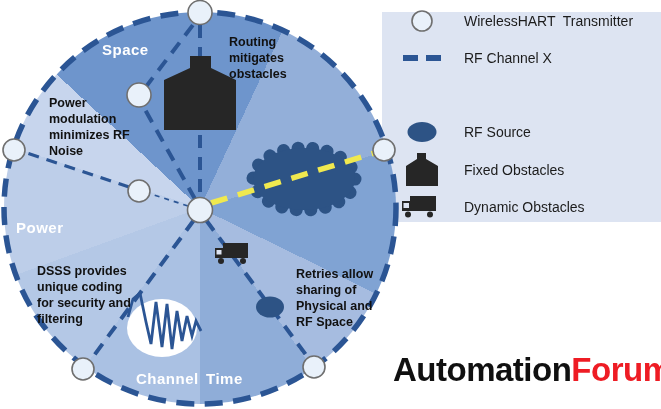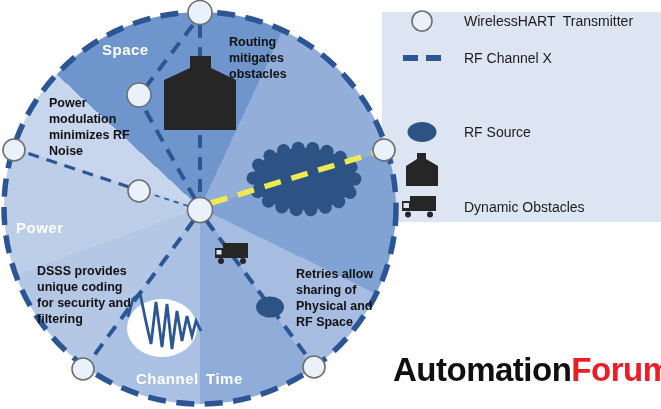--- a/index.html
+++ b/index.html
@@ -151,20 +151,21 @@
         </svg>
     </span>
     <span class="legend-label">RF Source</span>
   </div>
   <div class="legend-row" style="top:153px;height:34px">
     <span class="legend-icon">
       <svg width="40" height="34" viewBox="0 0 40 34">
           <polygon class="obstacle" points="15,0 24,0 24,6 36,13 36,33 4,33 4,13 15,6"></polygon>
         </svg>
     </span>
+    <span class="legend-label">Fixed Obstacles</span>
   </div>
   <div class="legend-row" style="top:196px;height:22px">
     <span class="legend-icon">
       <svg width="40" height="22" viewBox="0 0 40 22">
         <rect class="obstacle" x="8" y="0" width="26" height="15"></rect>
         <rect class="obstacle" x="0" y="5" width="9" height="10"></rect>
         <rect class="truck-window" x="1.5" y="7" width="5.5" height="5"></rect>
         <circle class="obstacle" cx="6" cy="18.5" r="3"></circle>
         <circle class="obstacle" cx="28" cy="18.5" r="3"></circle>
       </svg>

